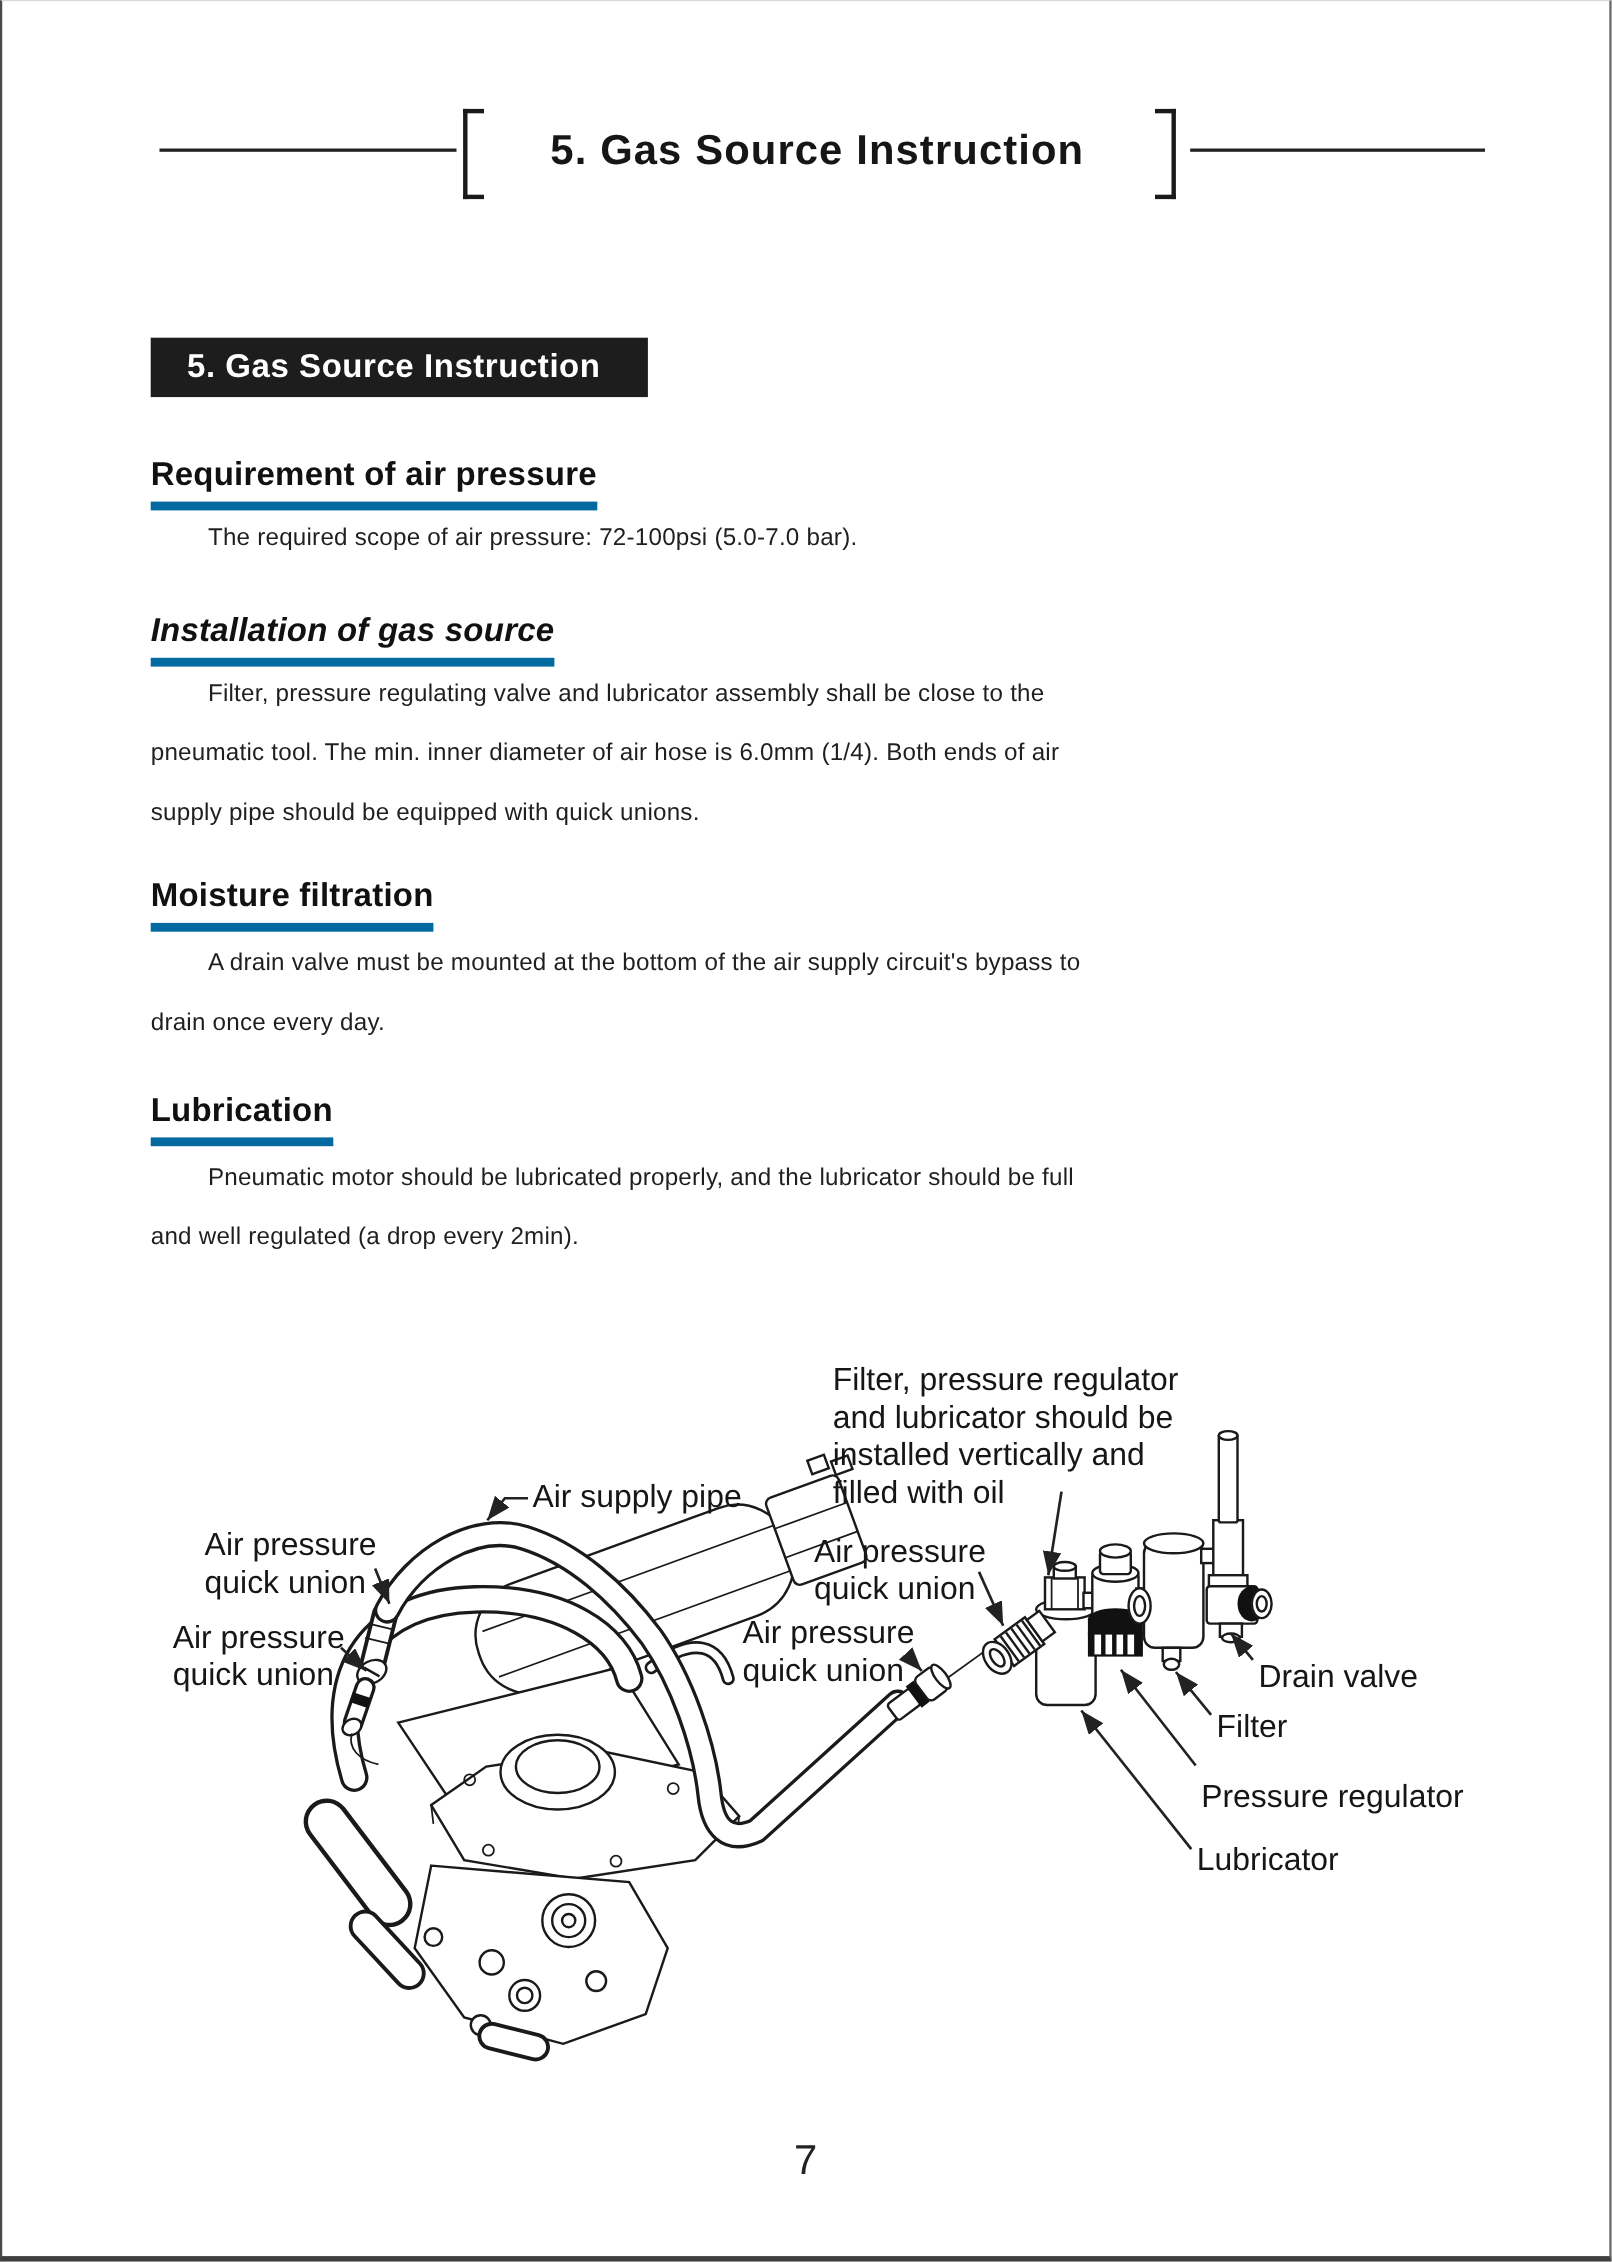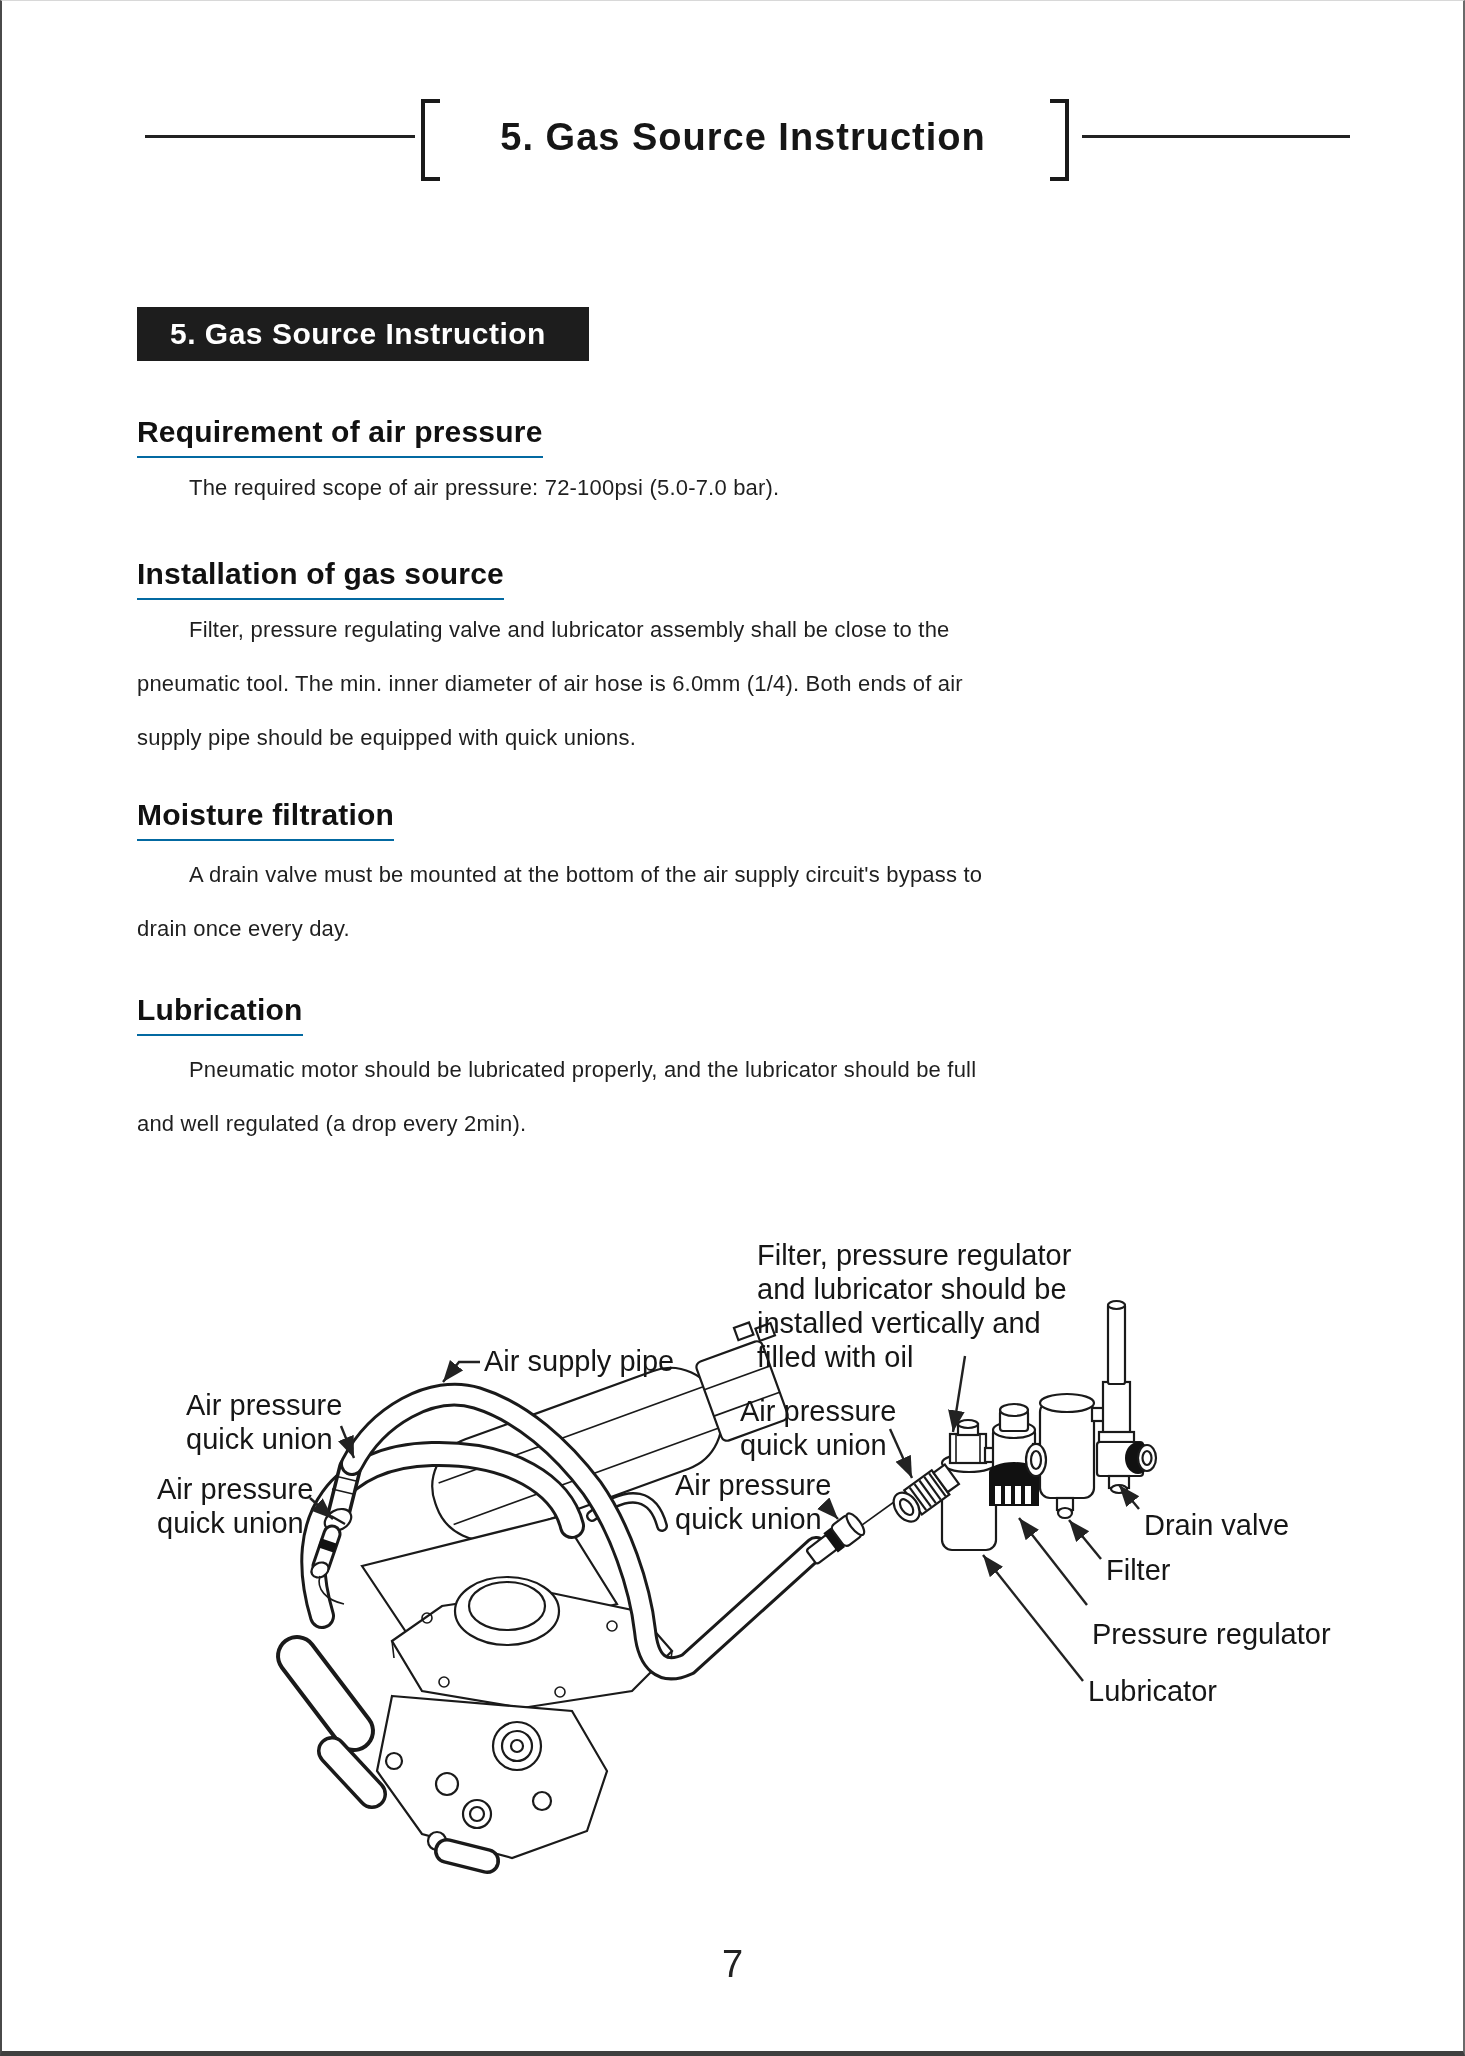--- a/index.html
+++ b/index.html
@@ -35,24 +35,24 @@
     position:absolute; left:135px; top:306px; width:452px; height:54px;
     background:#1d1d1d; color:#ffffff;
     font-size:30px; font-weight:bold; letter-spacing:0.5px;
     line-height:54px; padding-left:33px; box-sizing:border-box;
     white-space:nowrap;
   }
   
   .shead {
     position:absolute; left:135px; margin:0;
     font-size:30px; font-weight:bold; color:#111;
-    padding-bottom:7px; border-bottom:2px solid #0369a1;
+    padding-bottom:7px; border-bottom:8px solid #0369a1;
     letter-spacing:0.2px; white-space:nowrap;
   }
-  #h0 { top:414px; } #h1 { top:556px; } #h2 { top:797px; } #h3 { top:992px; }
+  #h0 { top:414px; } #h1 { top:556px;font-style:italic; } #h2 { top:797px; } #h3 { top:992px; }
   .para { position:absolute; left:135px; width:1215px; }
   #p0 { top:460px; } #p1 { top:602px; } #p2 { top:847px; } #p3 { top:1042px; }
   .bl { height:54px; line-height:54px; font-size:22px; color:#1f1f1f; white-space:nowrap; letter-spacing:0.2px; }
   .bl.ind { padding-left:52px; }
   
   .diagram { position:absolute; left:90px; top:1185px; width:1310px; height:700px; }
   .diagram svg { position:absolute; left:0; top:0; }
   .lbl { position:absolute; font-size:29px; color:#161616; }
   .lbl .ll { line-height:34px; white-space:nowrap; }
   #lbl-note   { left:665px; top:52px;  }

